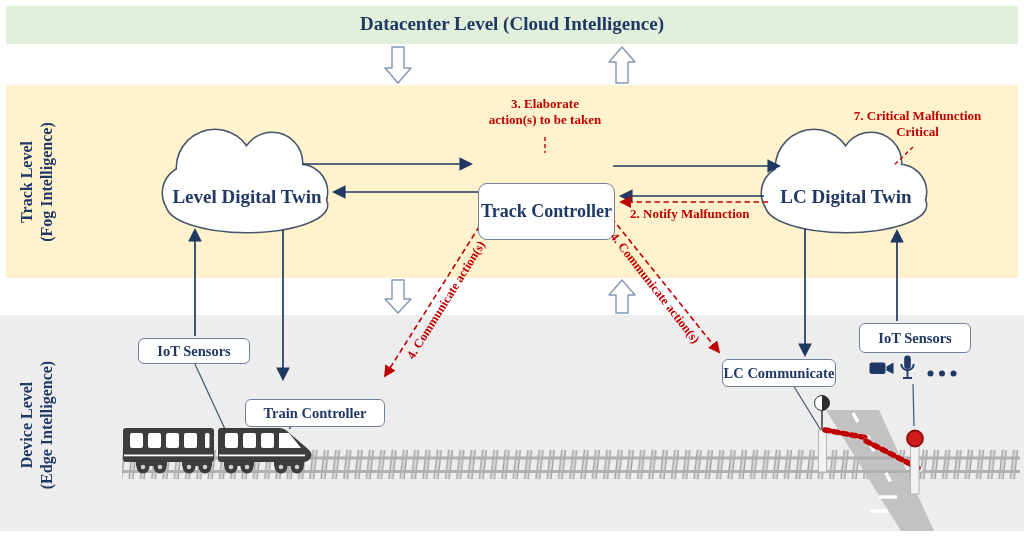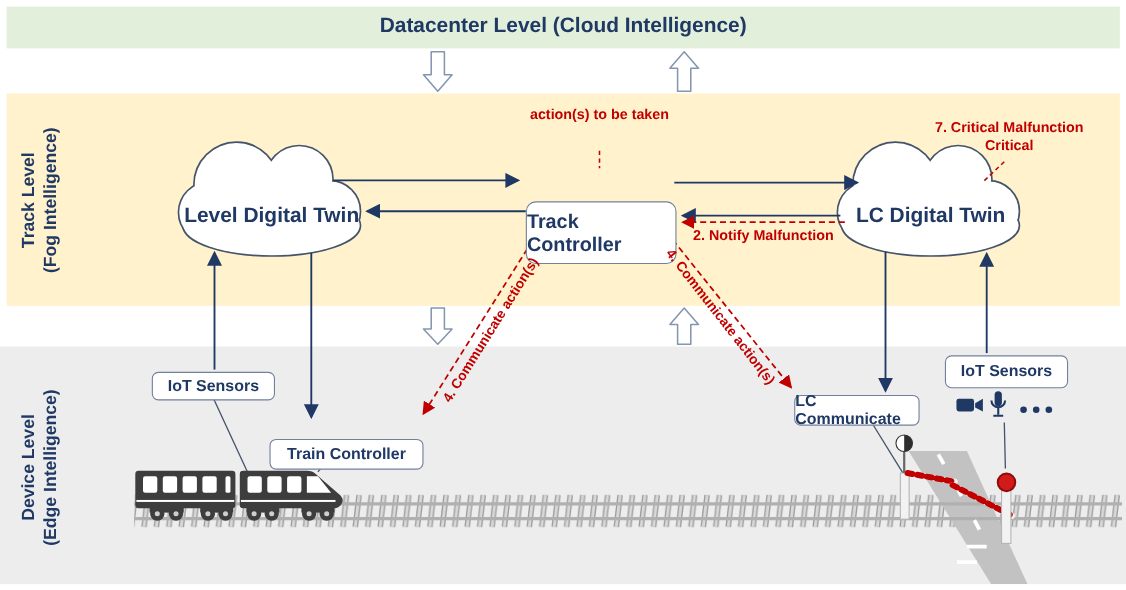--- a/index.html
+++ b/index.html
@@ -1,17 +1,17 @@
 <!DOCTYPE html>
 <html><head>
 <meta charset="utf-8">
 <style>
   html,body{margin:0;padding:0;background:#fff;}
   #canvas{position:relative;width:1024px;height:536px;background:#ffffff;overflow:hidden;
-          font-family:Liberation Sans, sans-serif;}
+          font-family:Liberation Serif, serif;}
   .band{position:absolute;}
   .band-green{left:6px;top:6px;width:1012px;height:38px;background:#e2efda;}
   .band-yellow{left:6px;top:85px;width:1012px;height:193px;background:#fff2cc;}
   .band-gray{left:0px;top:315px;width:1024px;height:216px;background:#ededed;}
   .layer-svg{position:absolute;left:0;top:0;z-index:2;}
   .lbl{position:absolute;z-index:3;color:#1f3864;}
   .title{left:6px;top:13px;width:1012px;text-align:center;font-size:19px;font-weight:700;}
   .side-label{width:200px;text-align:center;font-size:16px;font-weight:700;line-height:20px;
               transform:rotate(-90deg);transform-origin:center;}
   .cloud-label{width:180px;text-align:center;font-size:19px;font-weight:700;}
@@ -213,20 +213,21 @@
     <span>Train Controller</span>
   </div>
   <div class="node-box node-small" style="left:722px;top:359px;width:112px;height:26px;">
     <span>LC Communicate</span>
   </div>
   <div class="node-box node-small" style="left:859px;top:323px;width:110px;height:28px;">
     <span>IoT Sensors</span>
   </div>
 
   <div class="red-note" style="left:465px;top:96px;width:160px;">
+    <div>3. Elaborate</div>
     <div>action(s) to be taken</div>
   </div>
   <div class="red-note" style="left:840px;top:108px;width:155px;">
     <div>7. Critical Malfunction</div>
     <div>Critical</div>
   </div>
   <div class="red-note" style="left:630px;top:206px;width:170px;text-align:left;">2. Notify Malfunction</div>
   <div class="red-note red-rot" style="left:361px;top:292px;width:170px;transform:rotate(-58deg);">4. Communicate action(s)</div>
   <div class="red-note red-rot" style="left:570px;top:280px;width:170px;transform:rotate(52deg);">4. Communicate action(s)</div>
 

